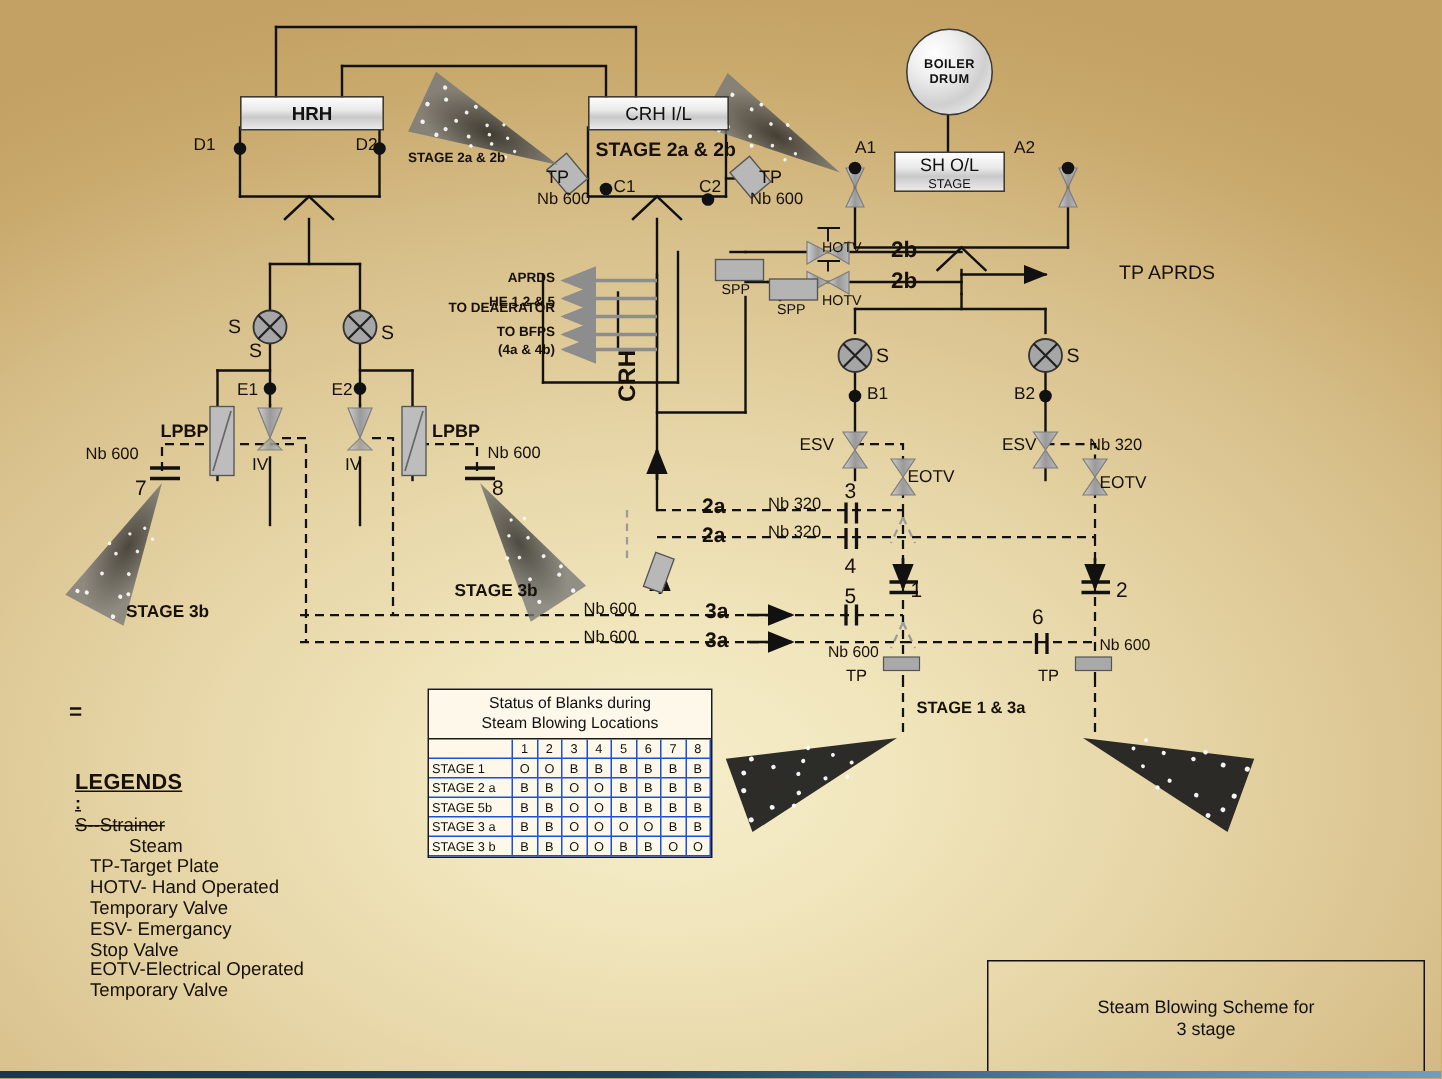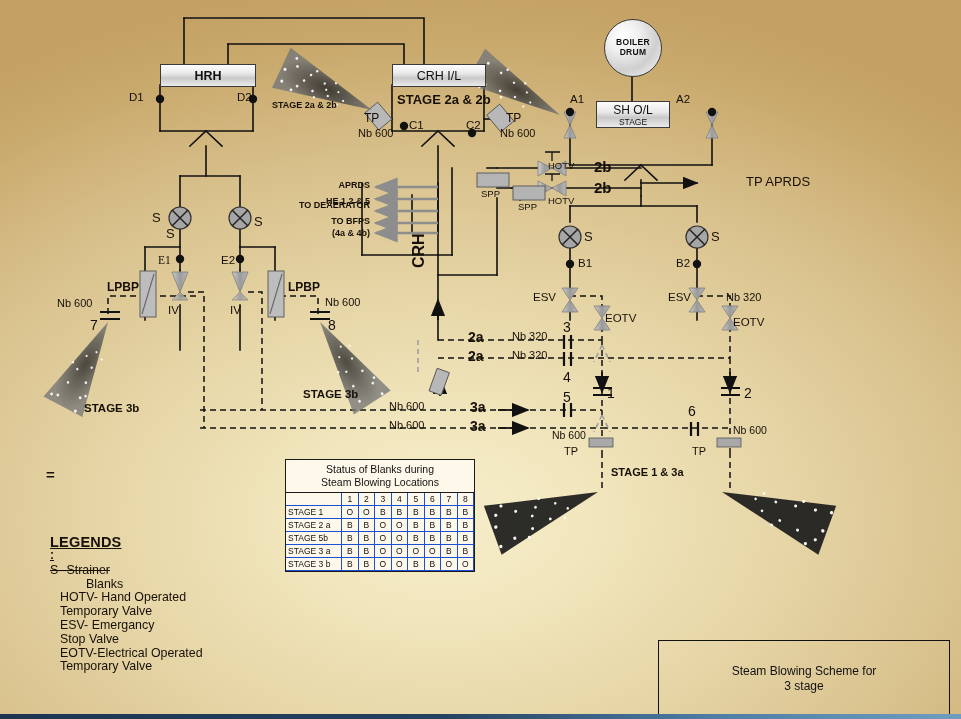--- a/index.html
+++ b/index.html
@@ -54,21 +54,21 @@
   #blanktable .foot{
     text-align:center;font-size:7.6px;padding:3px 2px;border-top:1px solid #1a1a1a;white-space:nowrap;
   }
   #titlebox{
     position:absolute;left:658px;top:640px;width:290px;height:76px;
     border:1px solid #111;border-bottom:none;
     display:flex;align-items:center;justify-content:center;text-align:center;
     font-size:12px;color:#111;line-height:1.25;
   }
   
-  #legends{position:absolute;left:50px;top:514px;width:240px;color:#171008;margin-top:20px;}
+  #legends{position:absolute;left:50px;top:514px;width:240px;color:#171008;}
   #legends .hd{font-size:14.5px;font-weight:bold;text-decoration:underline;letter-spacing:.2px;}
   #legends .colon{font-size:12px;font-weight:bold;text-decoration:underline;margin-top:-2px;}
   #legends .ln{font-size:12.4px;margin-top:1px;}
   #legends .strain{font-size:12.4px;text-decoration:line-through;display:inline-block;}
   #legends .blanks{font-size:12.4px;margin-left:36px;}
   #legends .li{font-size:12.4px;margin-left:10px;line-height:1.12;}
   #eqmark{position:absolute;left:46px;top:466px;font-size:15px;font-weight:bold;color:#171008;}
 </style>
 </head>
 <body>
@@ -484,21 +484,21 @@
   </div>
 
   <div class="lbl" style="left:129px;top:91px;font-size:11.5px;">D1</div>
   <div class="lbl" style="left:237px;top:91px;font-size:11.5px;">D2</div>
   <div class="lbl" style="left:409px;top:119px;font-size:11.5px;">C1</div>
   <div class="lbl" style="left:466px;top:119px;font-size:11.5px;">C2</div>
   <div class="lbl" style="left:570px;top:93px;font-size:11.5px;">A1</div>
   <div class="lbl" style="left:676px;top:93px;font-size:11.5px;">A2</div>
   <div class="lbl" style="left:578px;top:257px;font-size:11.5px;">B1</div>
   <div class="lbl" style="left:676px;top:257px;font-size:11.5px;">B2</div>
-  <div class="lbl" style="left:158px;top:254px;font-size:11.5px;font-family:Liberation Serif, serif;">E1</div>
+  <div class="lbl" style="left:158px;top:254px;font-size:11.5px;">E1</div>
   <div class="lbl" style="left:221px;top:254px;font-size:11.5px;">E2</div>
 
   <div class="lbl" style="left:152px;top:211px;font-size:13px;">S</div>
   <div class="lbl" style="left:166px;top:227px;font-size:13px;">S</div>
   <div class="lbl" style="left:254px;top:215px;font-size:13px;">S</div>
   <div class="lbl" style="left:584px;top:230px;font-size:13px;">S</div>
   <div class="lbl" style="left:711px;top:230px;font-size:13px;">S</div>
 
   <div class="lbl" style="left:364px;top:112px;font-size:12px;">TP</div>
   <div class="lbl" style="left:358px;top:128px;font-size:11px;">Nb 600</div>
@@ -639,21 +639,22 @@
     </table>
   </div>
 
   <div id="eqmark">=</div>
   <div id="legends">
     <div class="hd">LEGENDS</div>
     <div class="colon">:</div>
     <div class="ln">
       <span class="strain">S--Strainer</span>
     </div>
-    <div class="blanks">Blanks</div>
+    <div class="blanks">Steam</div>
+    <div class="li" style="white-space:pre-line;">TP-Target Plate</div>
     <div class="li" style="white-space:pre-line;">HOTV- Hand Operated
 Temporary Valve</div>
     <div class="li" style="white-space:pre-line;">ESV- Emergancy
 Stop Valve</div>
     <div class="li" style="white-space:pre-line;">EOTV-Electrical Operated
 Temporary Valve</div>
   </div>
 
   <div id="titlebox">
     <div>

